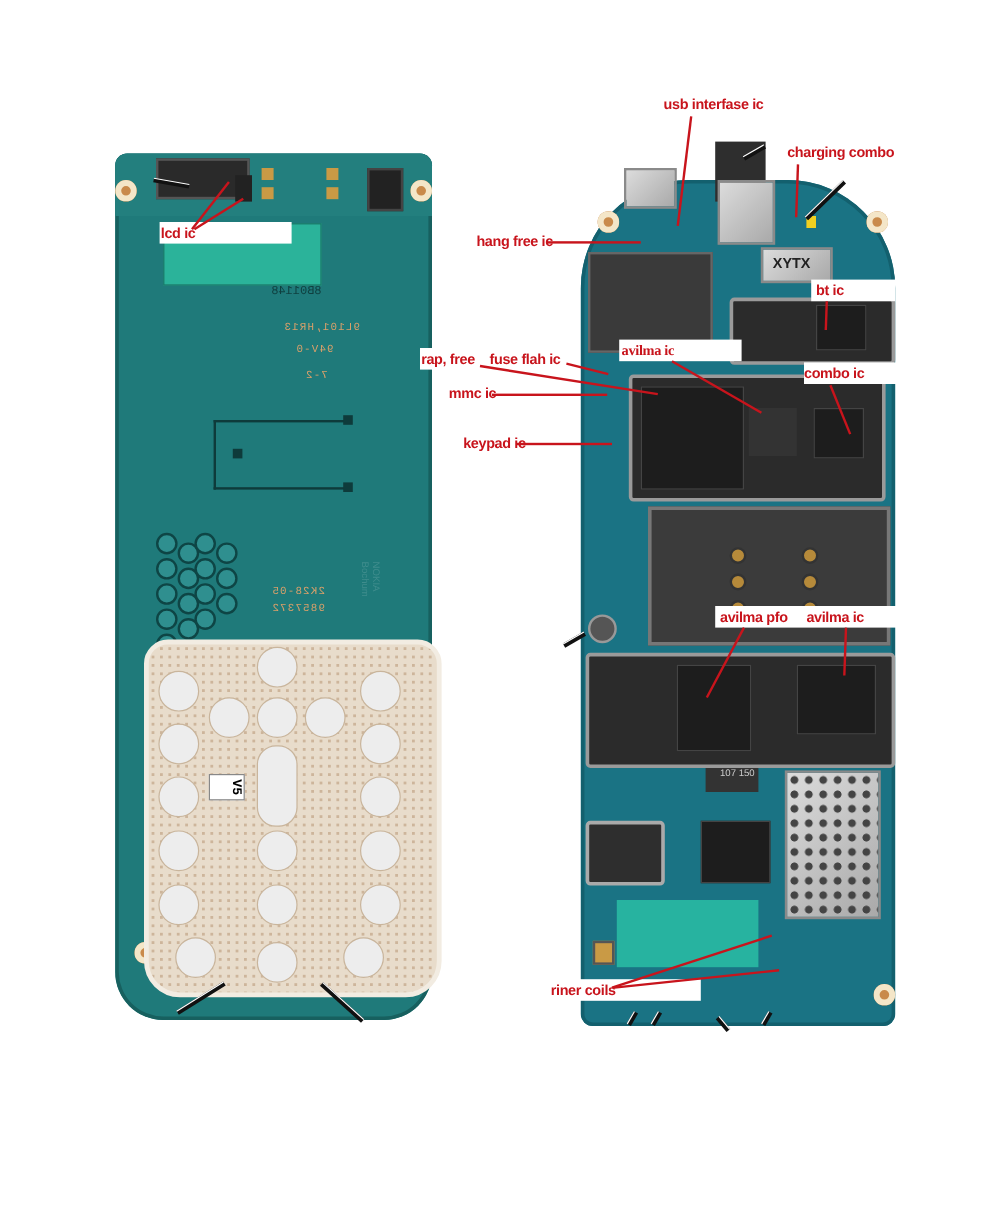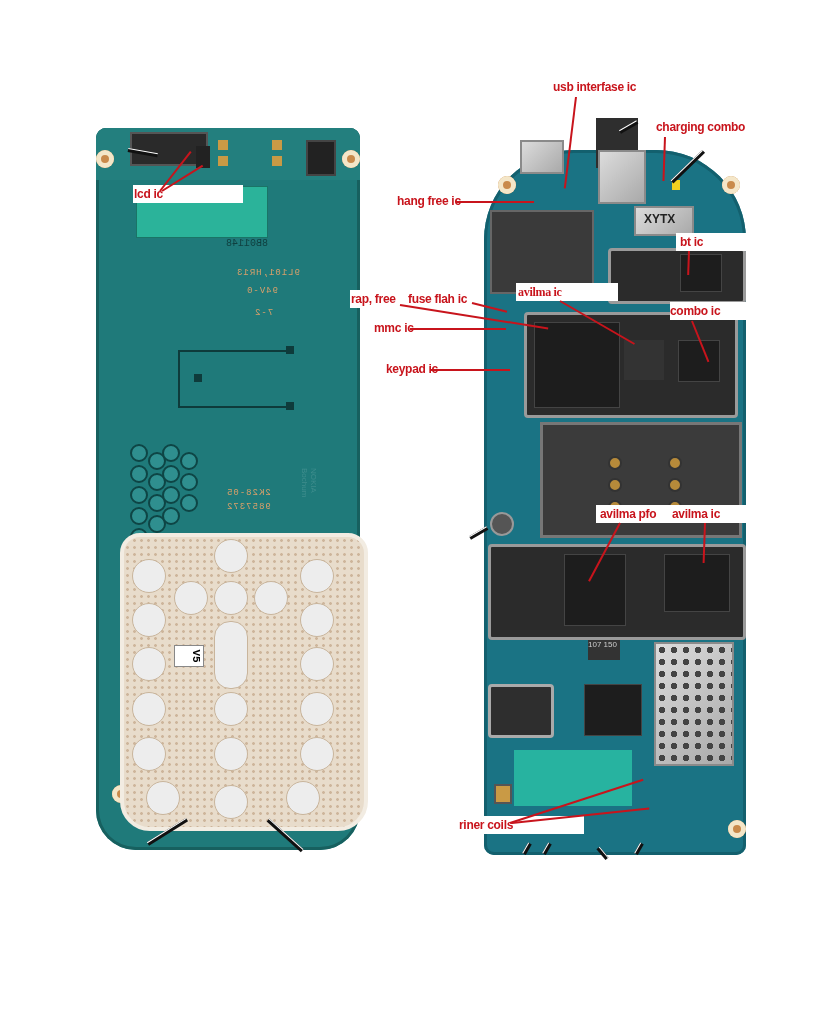--- a/index.html
+++ b/index.html
@@ -149,21 +149,21 @@
   </div>
   <div class="abs" style="left:184px;top:306px;display:flex;flex-direction:column;gap:8px;">
     <div class="sim-pad"></div>
       <div class="sim-pad"></div>
       <div class="sim-pad"></div>
   </div>
   <div class="abs" style="left:6px;top:362px;width:20px;height:20px;border-radius:50%;background:#555;border:2px solid #999;"></div>
   <div class="abs shield" style="left:4px;top:394px;width:252px;height:90px;"></div>
   <div class="abs chip" style="left:80px;top:404px;width:60px;height:70px;"></div>
   <div class="abs chip" style="left:180px;top:404px;width:64px;height:56px;"></div>
-  <div class="abs" style="left:104px;top:490px;width:32px;height:20px;background:#333;color:#ccc;font-size:8px;">107 150</div>
+  <div class="abs" style="left:104px;top:490px;width:32px;height:20px;background:#333;color:#ccc;font-size:8px;padding-left:12px;">107 150</div>
   <div class="abs" style="left:4px;top:534px;width:60px;height:48px;background:#2e2e2e;border:3px solid #aaa;border-radius:4px;"></div>
   <div class="abs chip" style="left:100px;top:534px;width:56px;height:50px;"></div>
   <div class="abs metal" style="left:170px;top:492px;width:76px;height:120px;background-image:radial-gradient(#444 3px, transparent 3.5px),linear-gradient(135deg,#dcdcdc,#a9a9a9);background-size:12px 12px,100% 100%;"></div>
   <div class="abs cyan-pad" style="left:30px;top:600px;width:118px;height:56px;"></div>
   <div class="abs" style="left:10px;top:634px;width:14px;height:16px;background:#c99a45;border:2px solid #555;"></div>
 </div>
 <div class="abs hole" style="left:498px;top:176px;"></div>
 <div class="abs hole" style="left:722px;top:176px;"></div>
 <div class="abs hole" style="left:728px;top:820px;"></div>
 <div class="abs wire" style="left:672px;top:180px;width:44px;transform:rotate(-44deg);"></div>

